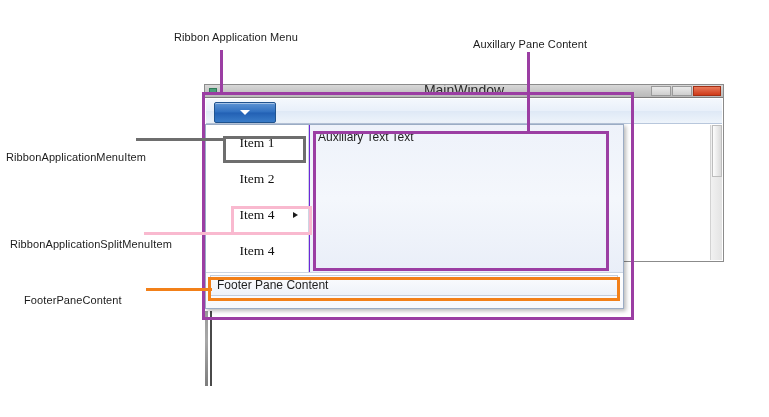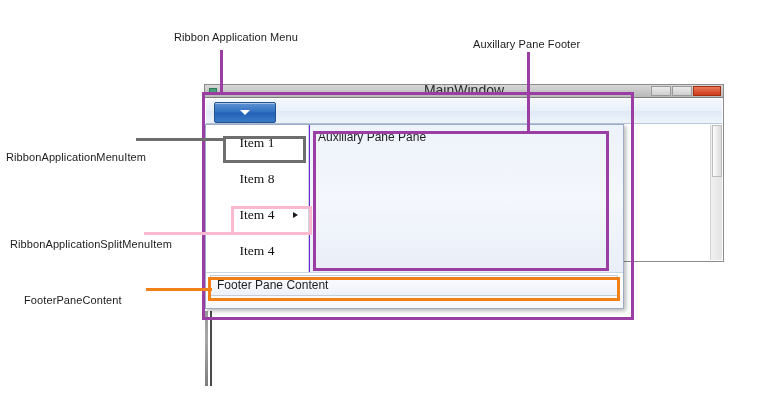--- a/index.html
+++ b/index.html
@@ -288,33 +288,33 @@
 <div class="win-edge-trail"></div>
 <div class="win-edge-trail2"></div>
 
 <div class="app-menu-popup">
 
   <div class="menu-left-pane">
     <div class="menu-item">
       <span>Item 1</span>
     </div>
     <div class="menu-item">
-      <span>Item 8</span>
+      <span>Item 2</span>
     </div>
     <div class="menu-item">
       <span>Item 4</span>
       <span class="arrow"></span>
     </div>
     <div class="menu-item">
       <span>Item 4</span>
     </div>
   </div>
 
   <div class="aux-pane">
-    <span class="aux-pane-text">Auxillary Pane Pane</span>
+    <span class="aux-pane-text">Auxillary Text Text</span>
   </div>
 
   <div class="footer-pane">
     <div class="footer-inner">Footer Pane Content</div>
   </div>
 </div>
 
 <div class="hl hl-gray" style="left:223px; top:136px; width:83px; height:27px;"></div>
 
 <div class="hl hl-pink" style="left:231px; top:206px; width:81px; height:29px;"></div>
@@ -331,19 +331,19 @@
 
 <div class="line line-gray" style="left:136px; top:138px; width:88px; height:3px;"></div>
 
 <div class="line line-pink" style="left:144px; top:232px; width:90px; height:3px;"></div>
 <div class="line line-pink" style="left:231px; top:208px; width:3px; height:27px;"></div>
 
 <div class="line line-orange" style="left:146px; top:288px; width:66px; height:3px;"></div>
 
 <span class="anno-label" style="left:174px; top:31px;">Ribbon Application Menu</span>
 
-<span class="anno-label" style="left:473px; top:38px;">Auxillary Pane Footer</span>
+<span class="anno-label" style="left:473px; top:38px;">Auxillary Pane Content</span>
 
 <span class="anno-label" style="left:6px; top:151px;">RibbonApplicationMenuItem</span>
 
 <span class="anno-label" style="left:10px; top:238px;">RibbonApplicationSplitMenuItem</span>
 
 <span class="anno-label" style="left:24px; top:294px;">FooterPaneContent</span>
 
 </body></html>

